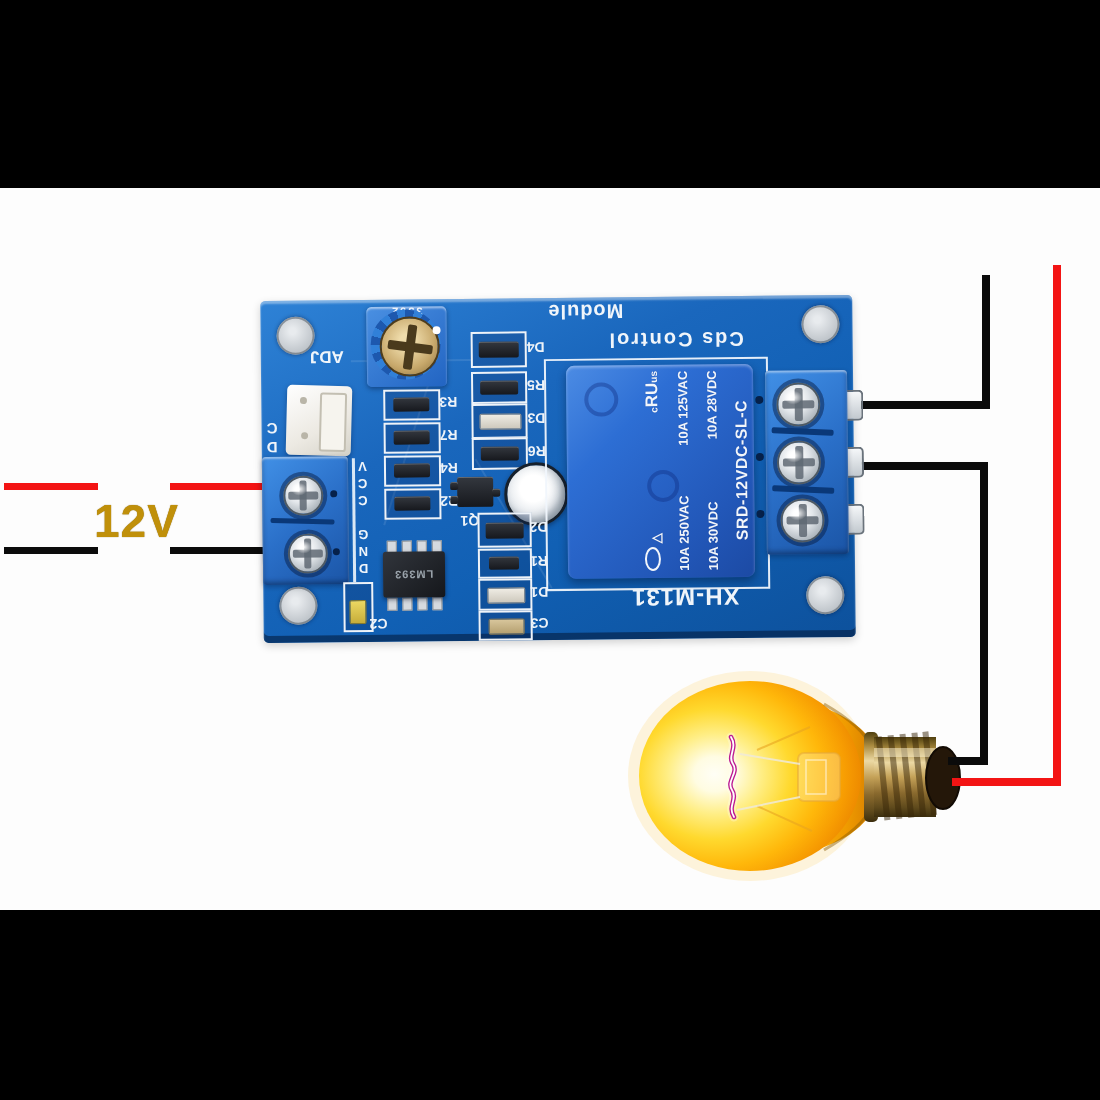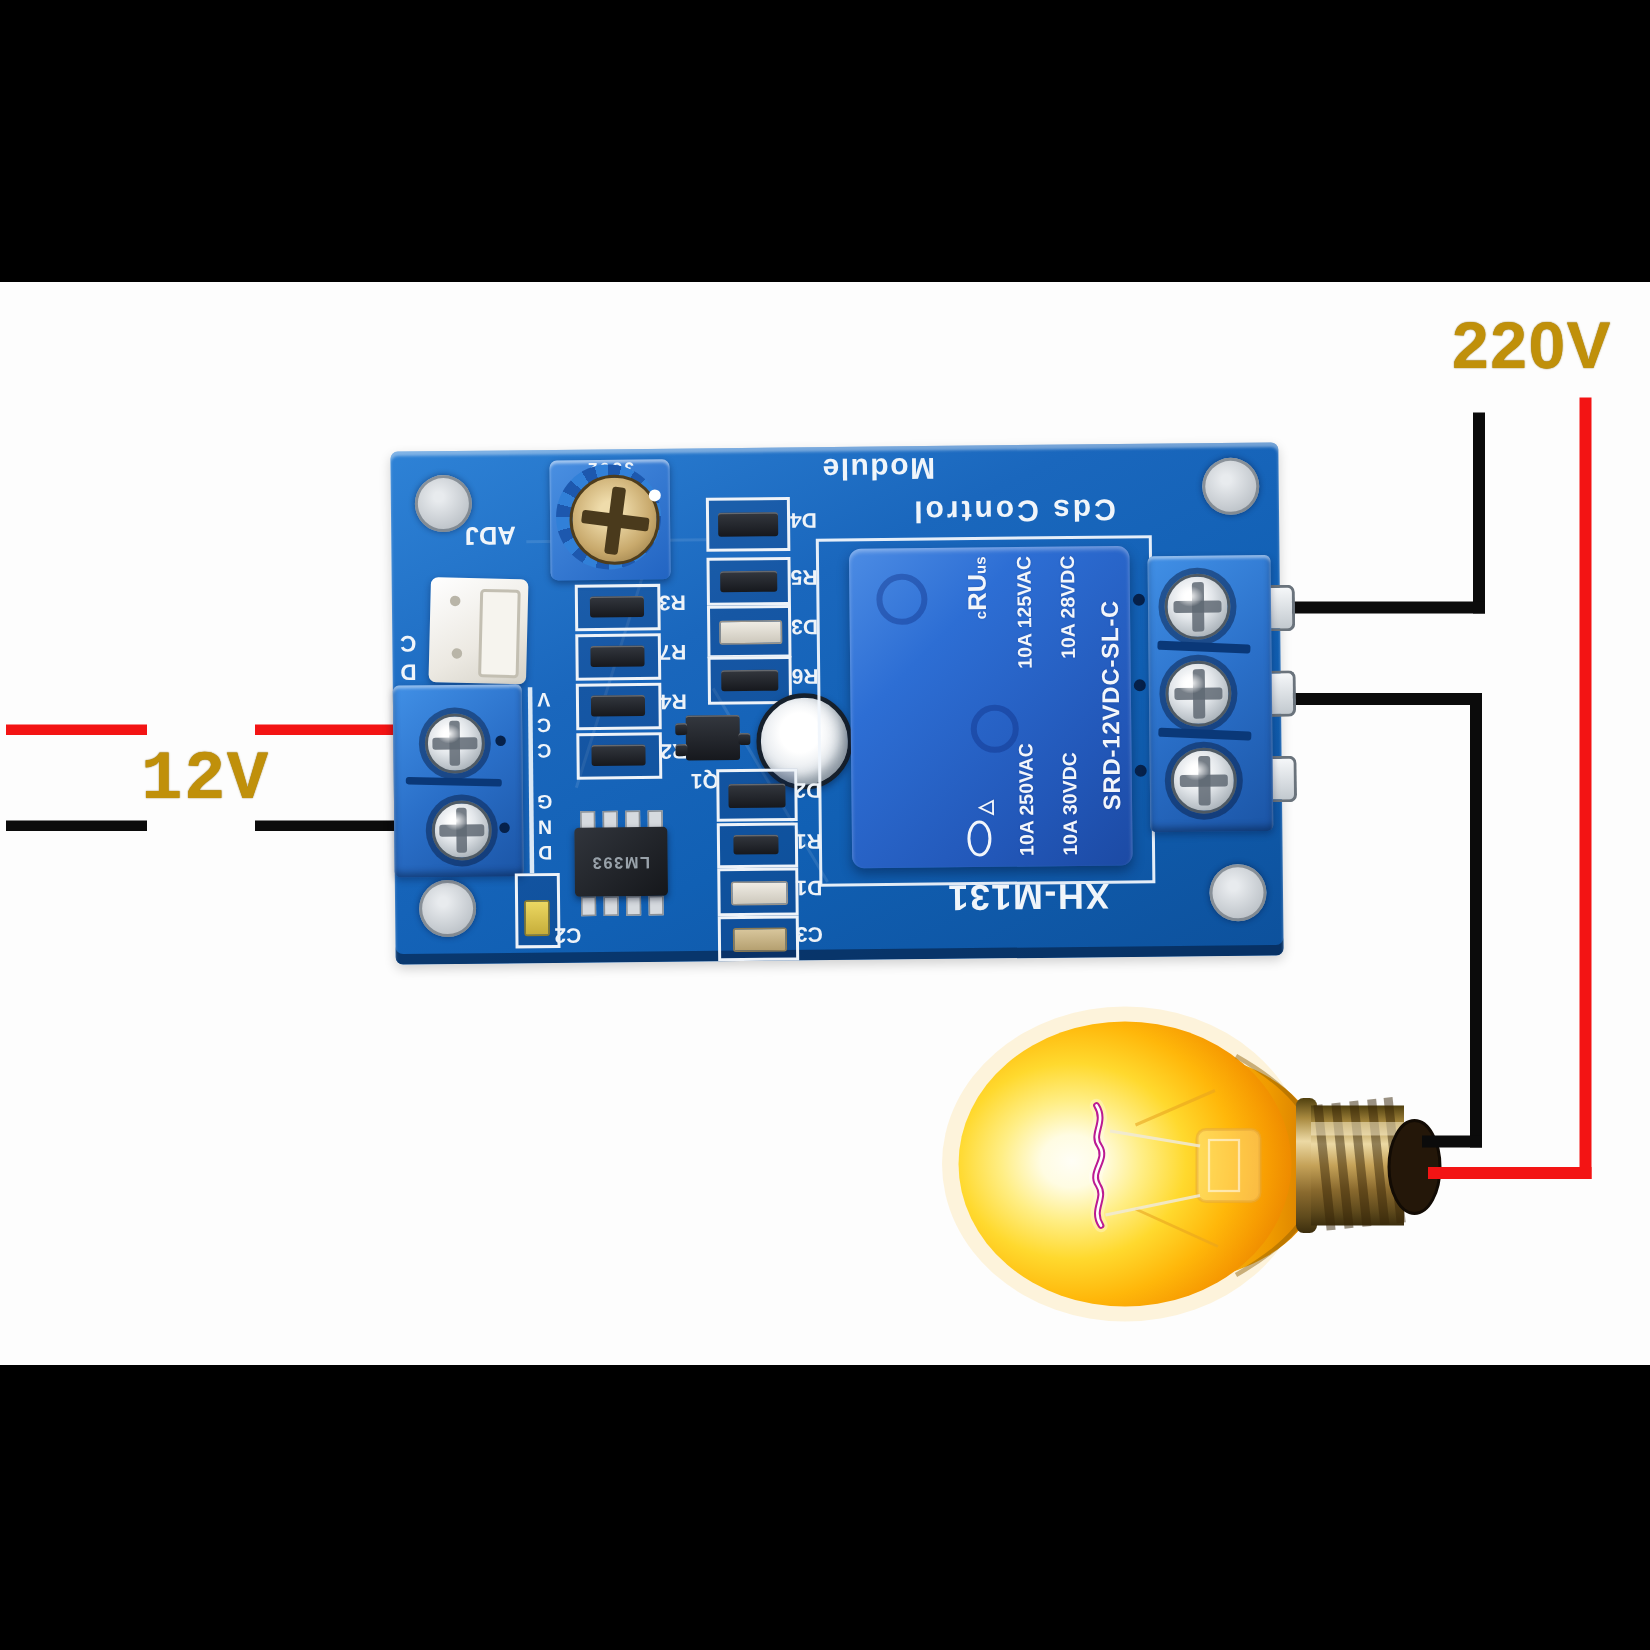--- a/index.html
+++ b/index.html
@@ -93,22 +93,21 @@
   #bulb-svg{left:600px;top:660px;}
 </style>
 </head>
 <body>
 
 <div id="stage">
 
   <div class="abs bar" style="top:0;height:188px;"></div>
   <div class="abs bar" style="top:910px;height:190px;"></div>
 
-  <div class="abs vlabel-gold" style="left:968px;top:206px;font-size:44px;">220V</div>
-  <div class="abs vlabel-gold" style="left:94px;top:494px;font-size:46px;font-family:Liberation Mono, monospace;">12V</div>
+  <div class="abs vlabel-gold" style="left:94px;top:494px;font-size:46px;">12V</div>
 
   <svg id="bulb-svg" class="abs" width="400" height="230" viewBox="600 660 400 230">
     <defs>
       <radialGradient id="glow" cx="34%" cy="49%" r="66%">
         <stop offset="0%" stop-color="#fffef6"></stop>
         <stop offset="14%" stop-color="#fffce2"></stop>
         <stop offset="32%" stop-color="#ffee85"></stop>
         <stop offset="52%" stop-color="#ffd92e"></stop>
         <stop offset="74%" stop-color="#ffb70a"></stop>
         <stop offset="90%" stop-color="#f79c02"></stop>

